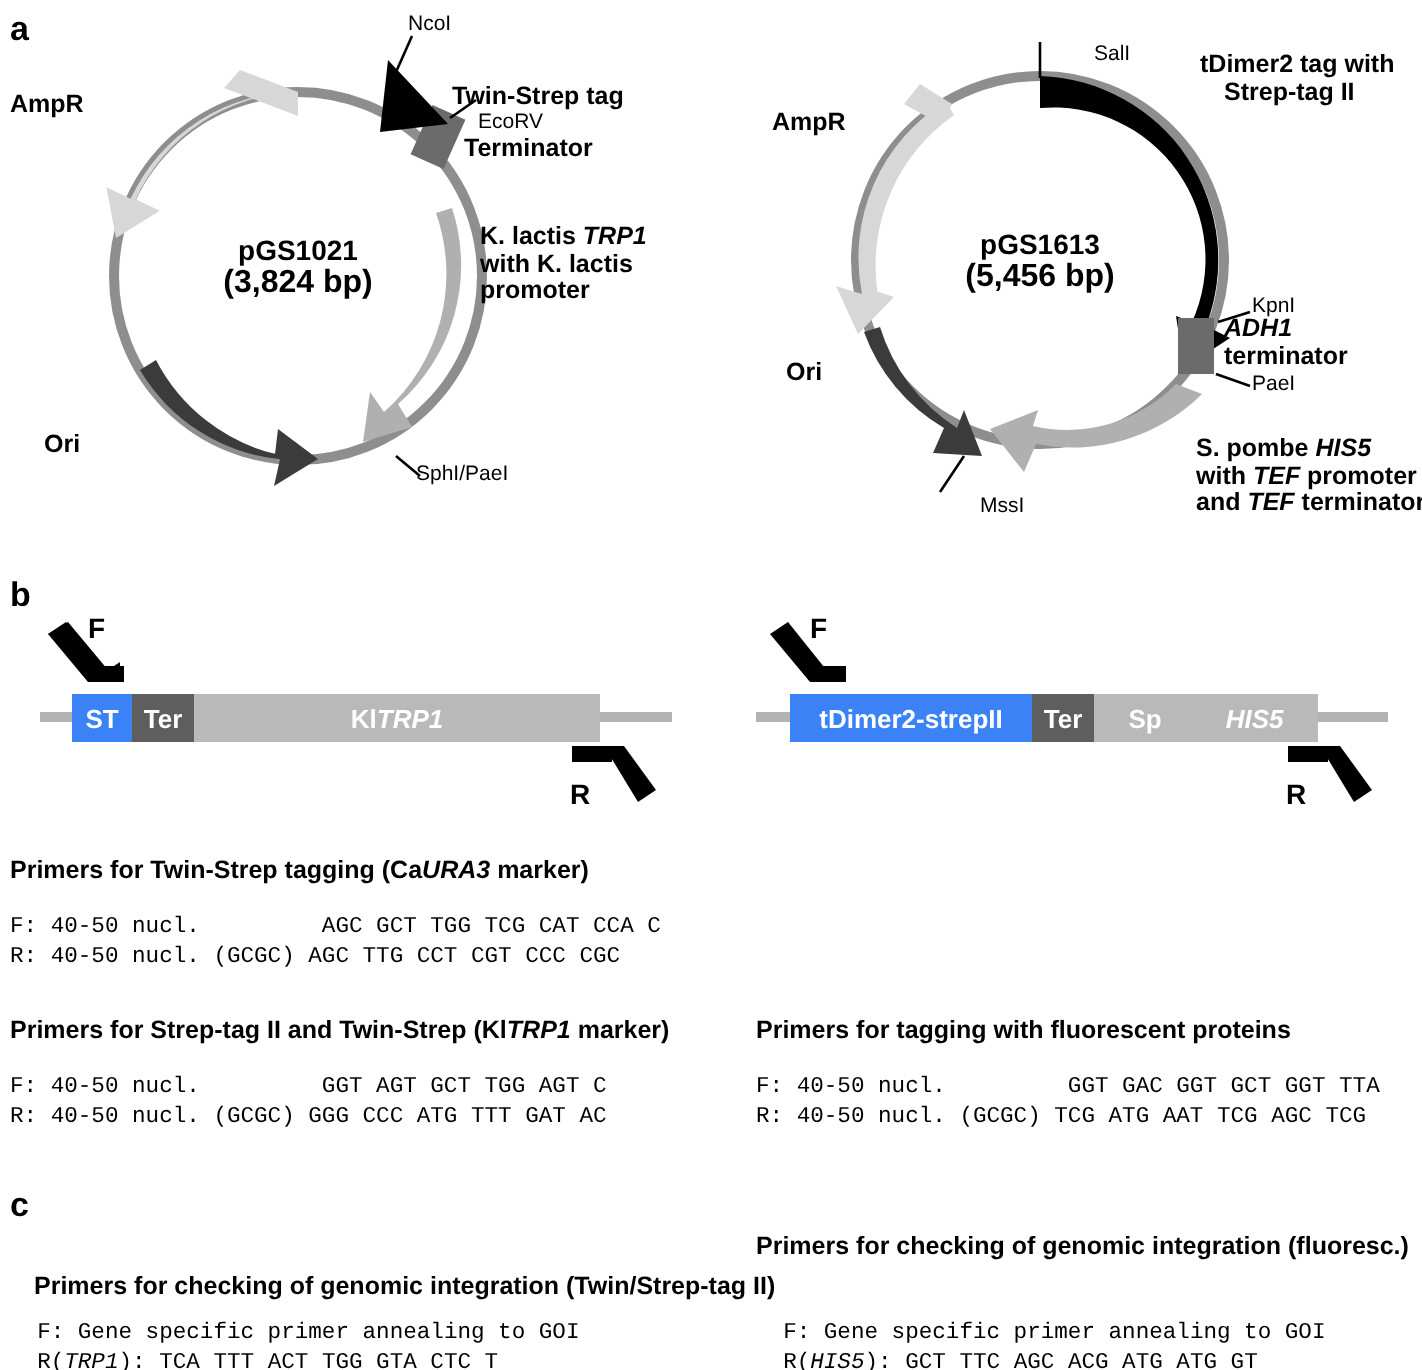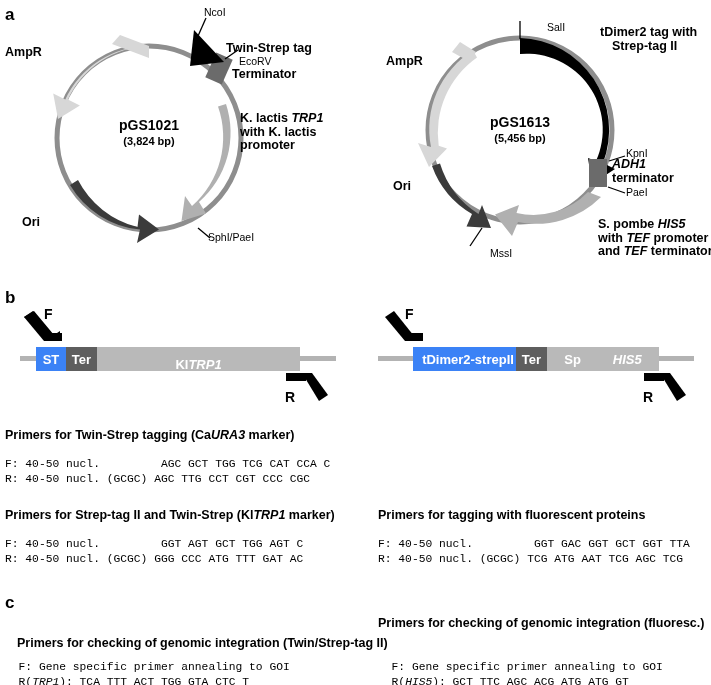--- a/index.html
+++ b/index.html
@@ -48,21 +48,21 @@
     font-weight: bold;
     font-size: 14px;
     line-height: 16px;
     white-space: nowrap;
   }
   .plasmid-size {
     position: absolute;
     text-align: center;
     font-family: "Liberation Sans", sans-serif;
     font-weight: bold;
-    font-size: 11px;
+    font-size: 16px;
     line-height: 13px;
     white-space: nowrap;
   }
   
   .gene-track {
     position: absolute;
     background: #b3b3b3;
     height: 5px;
   }
   .gene-box {
@@ -247,40 +247,40 @@
 <div class="primer-letter" style="left:44px; top:307px;">F</div>
 
 <div class="gene-track" style="left:20px; top:356px; width:316px;"></div>
 
 <div class="gene-box box-black" style="left:36px; top:347px; width:30px; height:24px;">
   <span>ST</span>
 </div>
 <div class="gene-box box-dark" style="left:66px; top:347px; width:31px; height:24px;">
   <span>Ter</span>
 </div>
-<div class="gene-box box-light" style="left:97px; top:347px; width:203px; height:24px;align-items:flex-end;">
+<div class="gene-box box-light" style="left:97px; top:347px; width:203px; height:24px;">
   <span>Kl</span>
     <span class="it">TRP1</span>
 </div>
 
 <svg class="abs" style="left:282px; top:371px;" width="52" height="36" viewBox="0 0 52 36">
   <rect x="4" y="2" width="20" height="8" fill="#000000"></rect>
   <path d="M 20 2 L 30 2 L 46 24 L 37 30 Z" fill="#000000"></path>
 </svg>
 <div class="primer-letter" style="left:285px; top:390px;">R</div>
 
 <svg class="abs" style="left:383px; top:309px;" width="52" height="36" viewBox="0 0 52 36">
   <path d="M 2 8 L 11 2 L 31 27 L 22 32 Z" fill="#000000"></path>
   <rect x="22" y="24" width="18" height="8" fill="#000000"></rect>
 </svg>
 <div class="primer-letter" style="left:405px; top:307px;">F</div>
 
 <div class="gene-track" style="left:378px; top:356px; width:316px;"></div>
 
-<div class="gene-box box-black" style="left:413px; top:347px; width:110px; height:24px;">
+<div class="gene-box box-black" style="left:395px; top:347px; width:121px; height:24px;">
   <span>tDimer2-strepII</span>
 </div>
 <div class="gene-box box-dark" style="left:516px; top:347px; width:31px; height:24px;">
   <span>Ter</span>
 </div>
 <div class="gene-box box-light" style="left:547px; top:347px; width:112px; height:24px;gap:32px;">
   <span>Sp</span>
     <span class="it">HIS5</span>
 </div>
 

